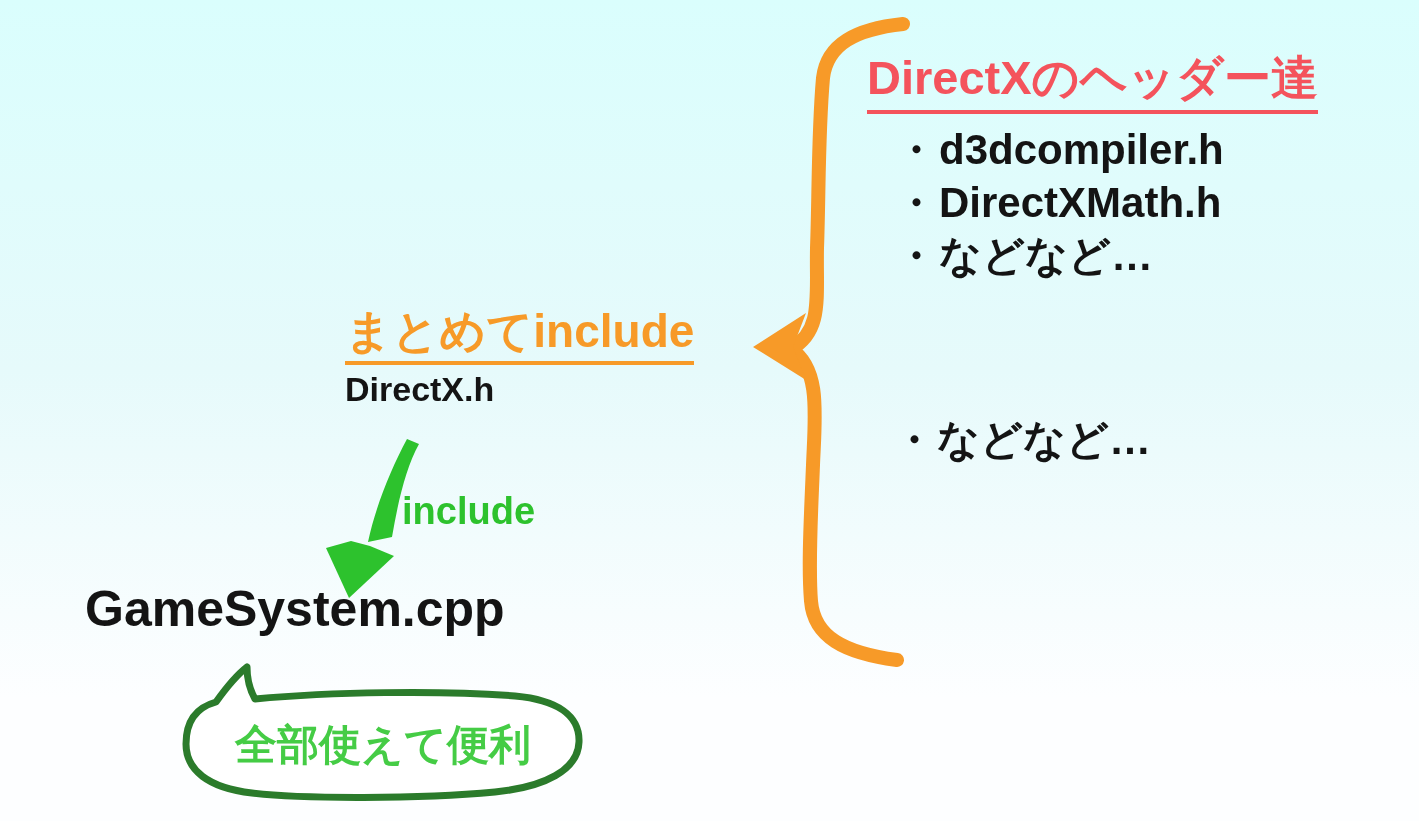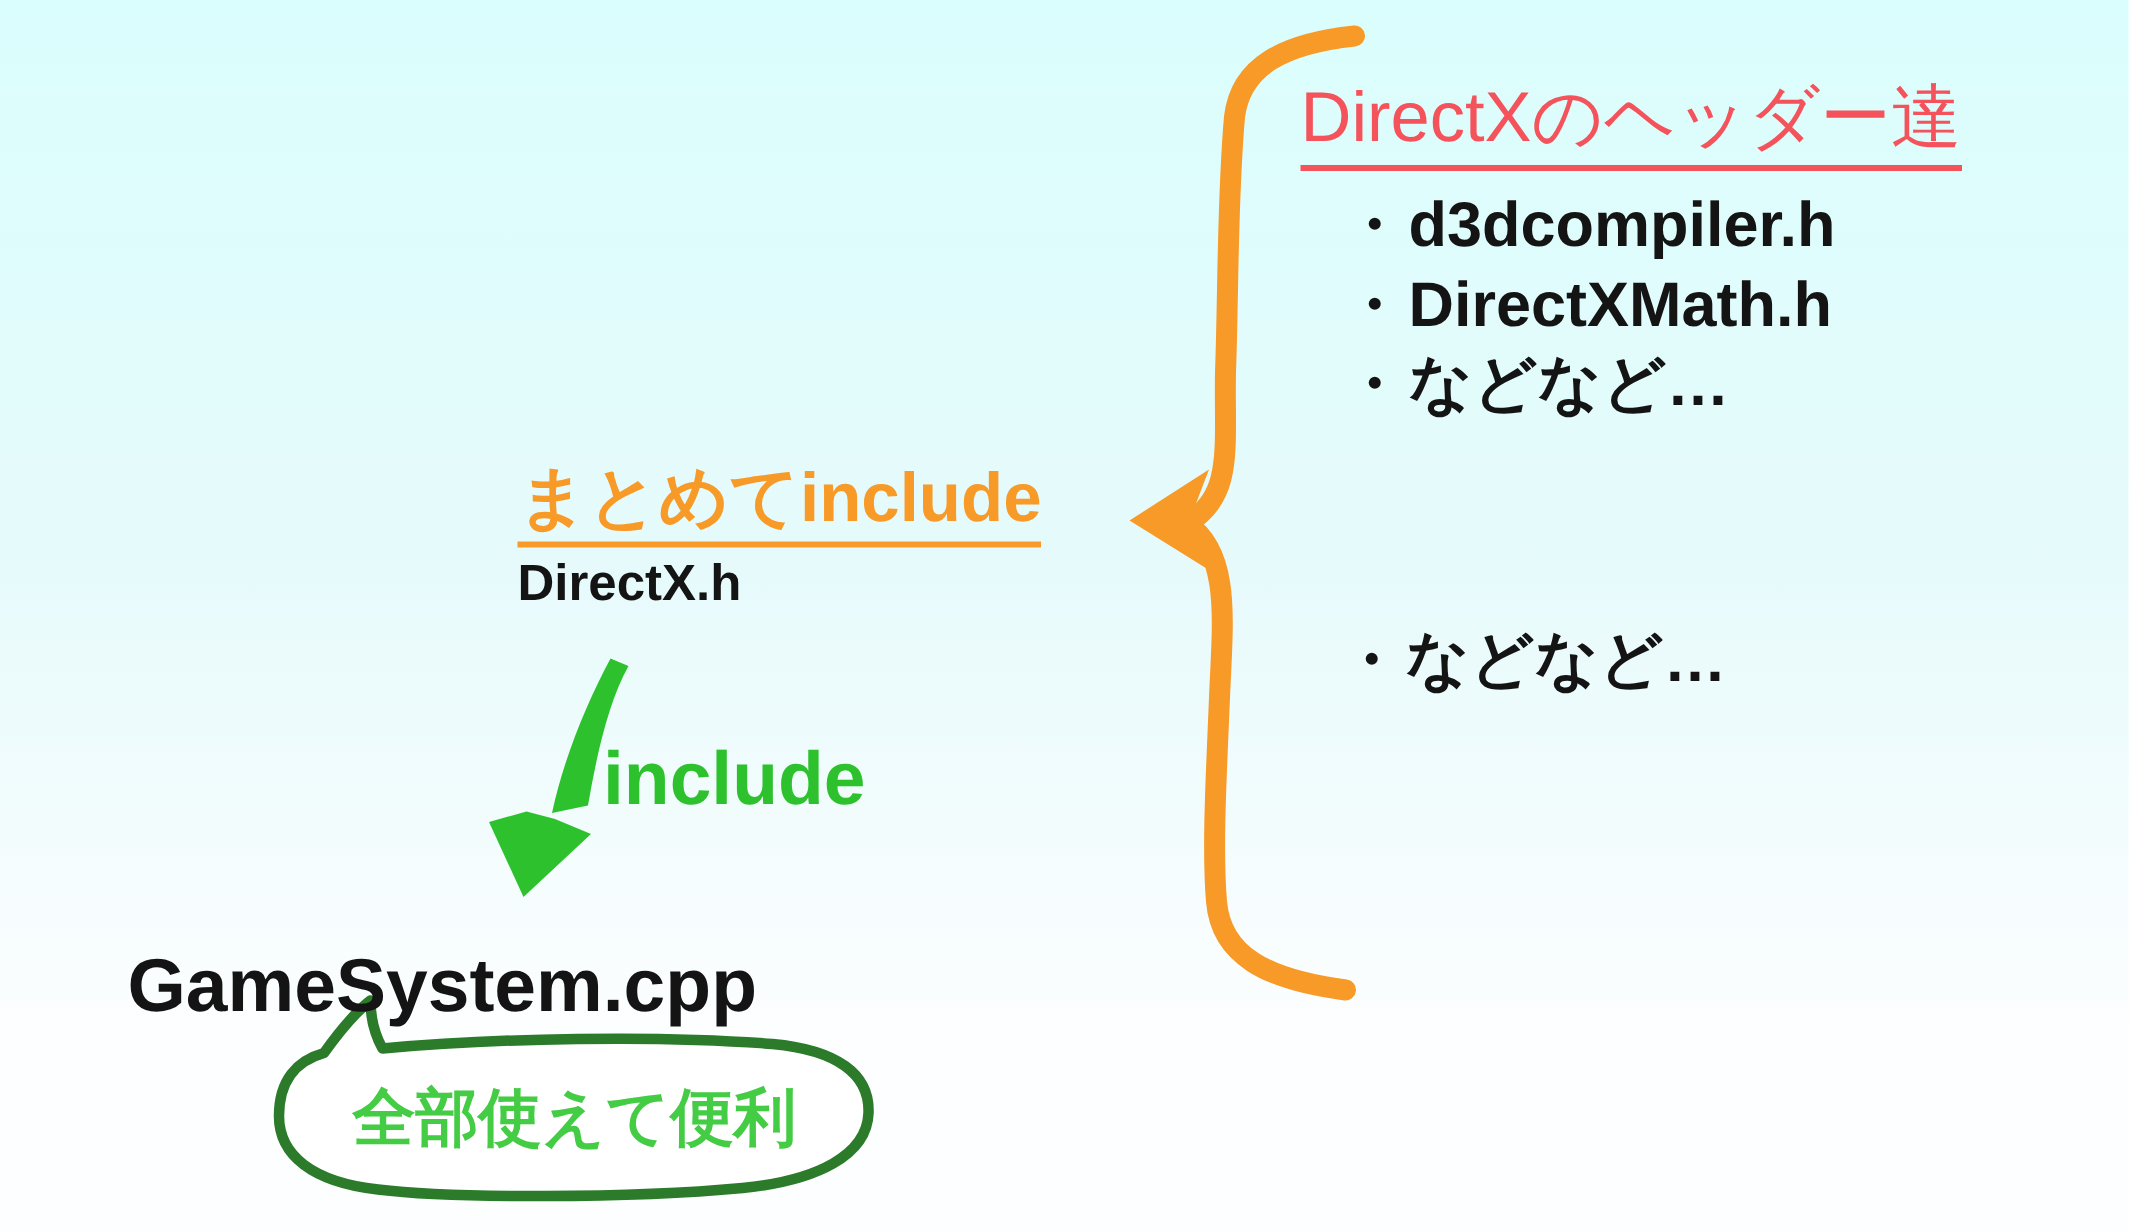--- a/index.html
+++ b/index.html
@@ -9,41 +9,41 @@
     overflow:hidden;
     font-family:"Liberation Sans","DejaVu Sans",sans-serif;
     background:linear-gradient(180deg, var(--bg-top) 0%, var(--bg-mid) 45%, var(--bg-bottom) 85%);
   }
   .overlay { position:absolute; left:0; top:0; width:1419px; height:821px; }
 
   .abs { position:absolute; white-space:nowrap; }
 
   .section-title {
     display:inline-block;
-    font-size:47px; font-weight:normal; line-height:1.12;
+    font-size:47px; font-weight:bold; line-height:1.12;
     padding-bottom:5px; border-bottom:4px solid;
   }
   .red-title  { color:var(--red); }
   .blue-title { color:var(--blue); }
 
   .hlist { margin-top:9px; padding-left:28px; color:var(--ink);
            font-size:42px; font-weight:bold; }
   .li { height:53px; line-height:53px; white-space:nowrap; }
   .bullet { margin-right:2px; }
 
   .merge-block { text-align:left; }
   .orange-label {
     display:inline-block;
     font-size:46px; font-weight:bold; color:var(--orange);
     padding-bottom:4px; border-bottom:4px solid;
     line-height:1.1;
   }
   .merge-file { font-size:34px; font-weight:bold; color:var(--ink); margin-top:5px; }
 
-  .include-label { font-size:50px; font-weight:bold; color:var(--green); }
+  .include-label { font-size:38px; font-weight:bold; color:var(--green); }
   .gamesystem    { font-size:50px; font-weight:bold; color:var(--ink); }
 
   .bubble-text {
     width:394px; text-align:center;
     font-size:42px; font-weight:bold; color:var(--bubble-text);
     line-height:1.1;
   }
 
   
   [data-name="brace-curly"]            { stroke:var(--orange); }
@@ -98,17 +98,17 @@
     </div>
   </div>
 
   <div class="abs merge-block" style="left:345px; top:306px;" data-name="merge-include-block">
     <div class="orange-label" data-name="merge-include-label">まとめてinclude</div>
     <div class="merge-file" data-name="directx-h-file">DirectX.h</div>
   </div>
 
   <div class="abs include-label" style="left:402px; top:490px;" data-name="include-arrow-label">include</div>
 
-  <div class="abs gamesystem" style="left:85px; top:628px;" data-name="gamesystem-cpp-file">GameSystem.cpp</div>
+  <div class="abs gamesystem" style="left:85px; top:580px;" data-name="gamesystem-cpp-file">GameSystem.cpp</div>
 
   <div class="abs bubble-text" style="left:186px; top:722px;" data-name="speech-bubble-text">全部使えて便利</div>
 
 </div>
 
 </body></html>

